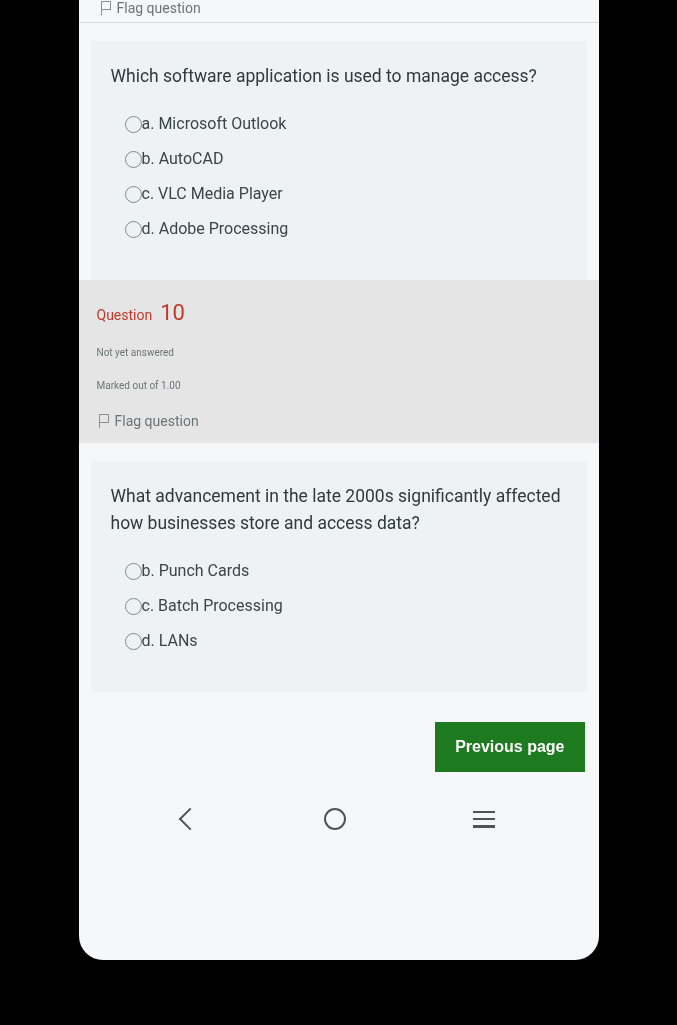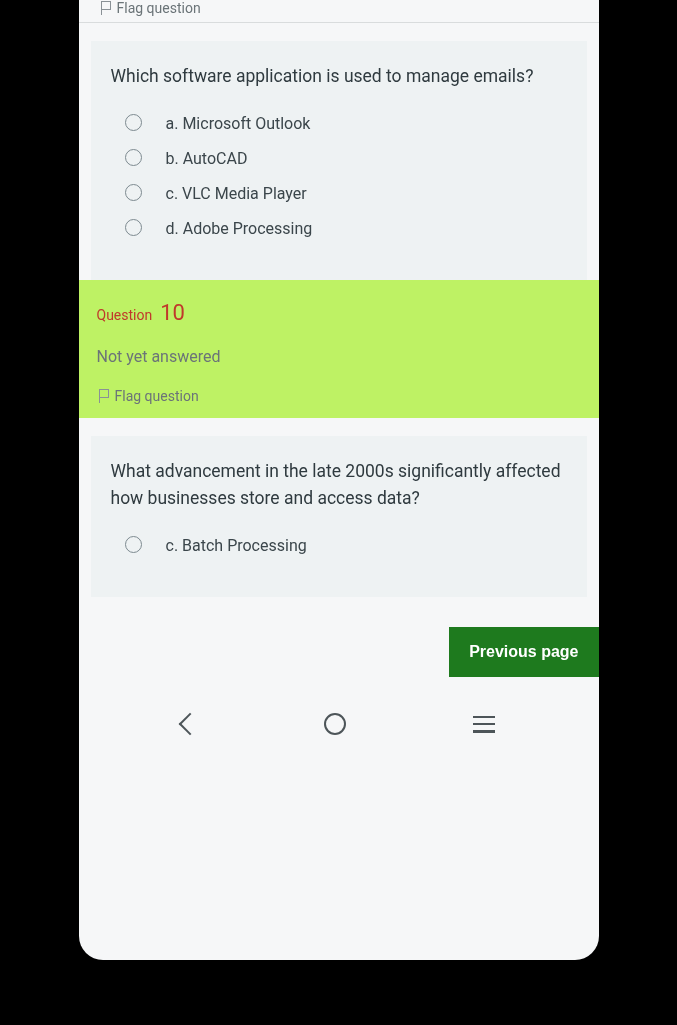--- a/index.html
+++ b/index.html
@@ -58,63 +58,63 @@
   }
   .question-text {
     color: #2f3a3f;
     font-size: 17.5px;
     line-height: 1.55;
     margin-bottom: 24px;
   }
   .options { padding-left: 14px; }
   .option {
     display: flex;
-    align-items: flex-start;
-    gap: 24px;
+    align-items: flex-end;
+    gap: 0;
     margin: 16px 0;
     cursor: pointer;
   }
   .radio {
     width: 17px; height: 17px;
     border: 1.8px solid #7d8a90;
     border-radius: 50%;
     flex: 0 0 auto;
   }
   .option-label {
     color: #3b464b;
     font-size: 16px;
   }
 
   .question-meta {
-    background: #bef264;
+    background: #e5e5e5;
     padding: 20px 18px 14px 18px;
   }
   .q-number-line { margin-bottom: 6px; }
   .q-word { color: #c0392b; font-size: 14px; }
   .q-num  { color: #c0392b; font-size: 22px; margin-left: 4px; }
   .meta-line {
     color: #6b7478;
-    font-size: 16px;
+    font-size: 10px;
     margin: 22px 0;
   }
   .flag-line {
     display: flex;
     align-items: center;
     gap: 6px;
     color: #6b7478;
     font-size: 14px;
     margin-top: 8px;
     cursor: pointer;
   }
 
   .nav-bar {
     display: flex;
     justify-content: flex-end;
     gap: 0;
-    padding: 30px 0 20px 14px;
+    padding: 30px 14px 20px 14px;
   }
   .nav-btn {
     background: #1e7a1e;
     color: #fff;
     font-weight: 600;
     font-size: 16px;
     padding: 16px 20px;
     border: none;
     cursor: pointer;
   }
@@ -156,21 +156,21 @@
 <body>
 
 <div class="phone">
 
   <div class="top-cut">
     <span class="flag-icon"></span>
     <span>Flag question</span>
   </div>
 
   <div class="question-card">
-    <div class="question-text">Which software application is used to manage emails?</div>
+    <div class="question-text">Which software application is used to manage access?</div>
     <div class="options">
       <div class="option">
         <span class="radio"></span>
         <span class="option-label">a. Microsoft Outlook</span>
       </div>
       <div class="option">
         <span class="radio"></span>
         <span class="option-label">b. AutoCAD</span>
       </div>
       <div class="option">
@@ -183,32 +183,41 @@
       </div>
     </div>
   </div>
 
   <div class="question-meta">
     <div class="q-number-line">
       <span class="q-word">Question</span>
       <span class="q-num">10</span>
     </div>
     <div class="meta-line">Not yet answered</div>
+    <div class="meta-line">Marked out of 1.00</div>
     <div class="flag-line">
       <span class="flag-icon"></span>
       <span>Flag question</span>
     </div>
   </div>
 
   <div class="question-card">
     <div class="question-text">What advancement in the late 2000s significantly affected how businesses store and access data?</div>
     <div class="options">
       <div class="option">
         <span class="radio"></span>
+        <span class="option-label">b. Punch Cards</span>
+      </div>
+      <div class="option">
+        <span class="radio"></span>
         <span class="option-label">c. Batch Processing</span>
+      </div>
+      <div class="option">
+        <span class="radio"></span>
+        <span class="option-label">d. LANs</span>
       </div>
     </div>
   </div>
 
   <div class="nav-bar">
     <button class="nav-btn">Previous page</button>
   </div>
 
   <div class="sys-nav">
     <div class="sys-back"></div>

